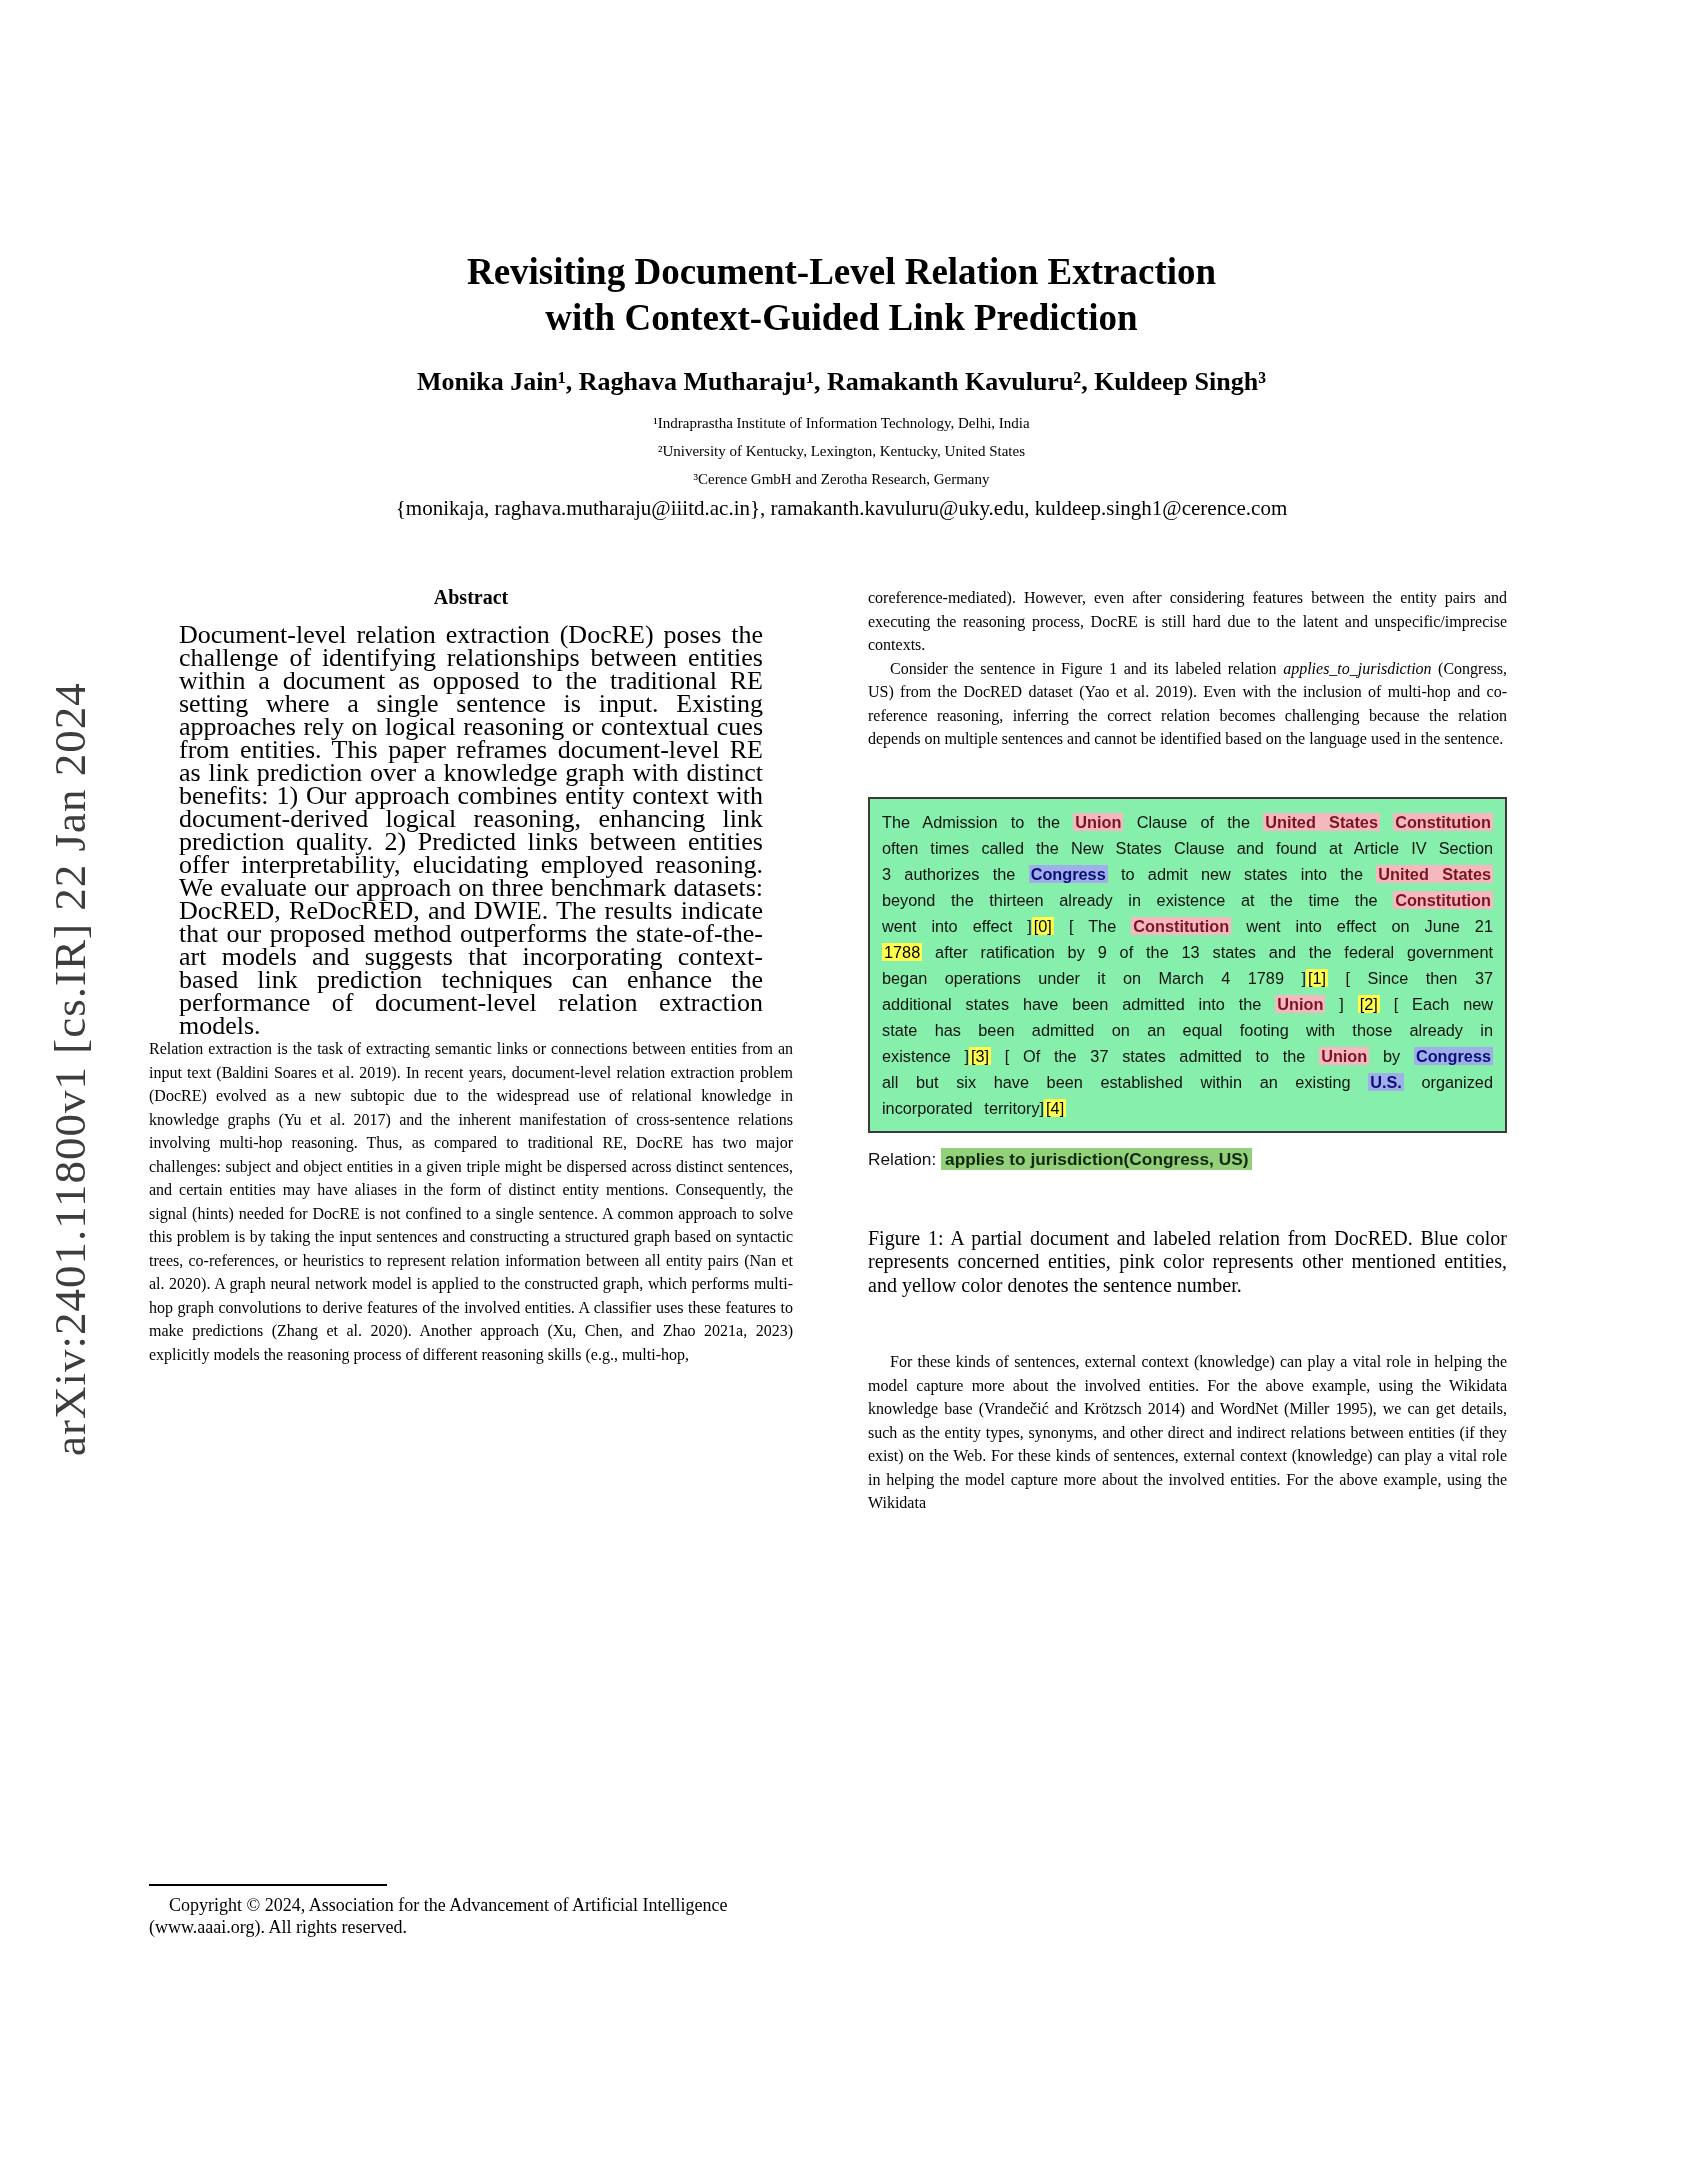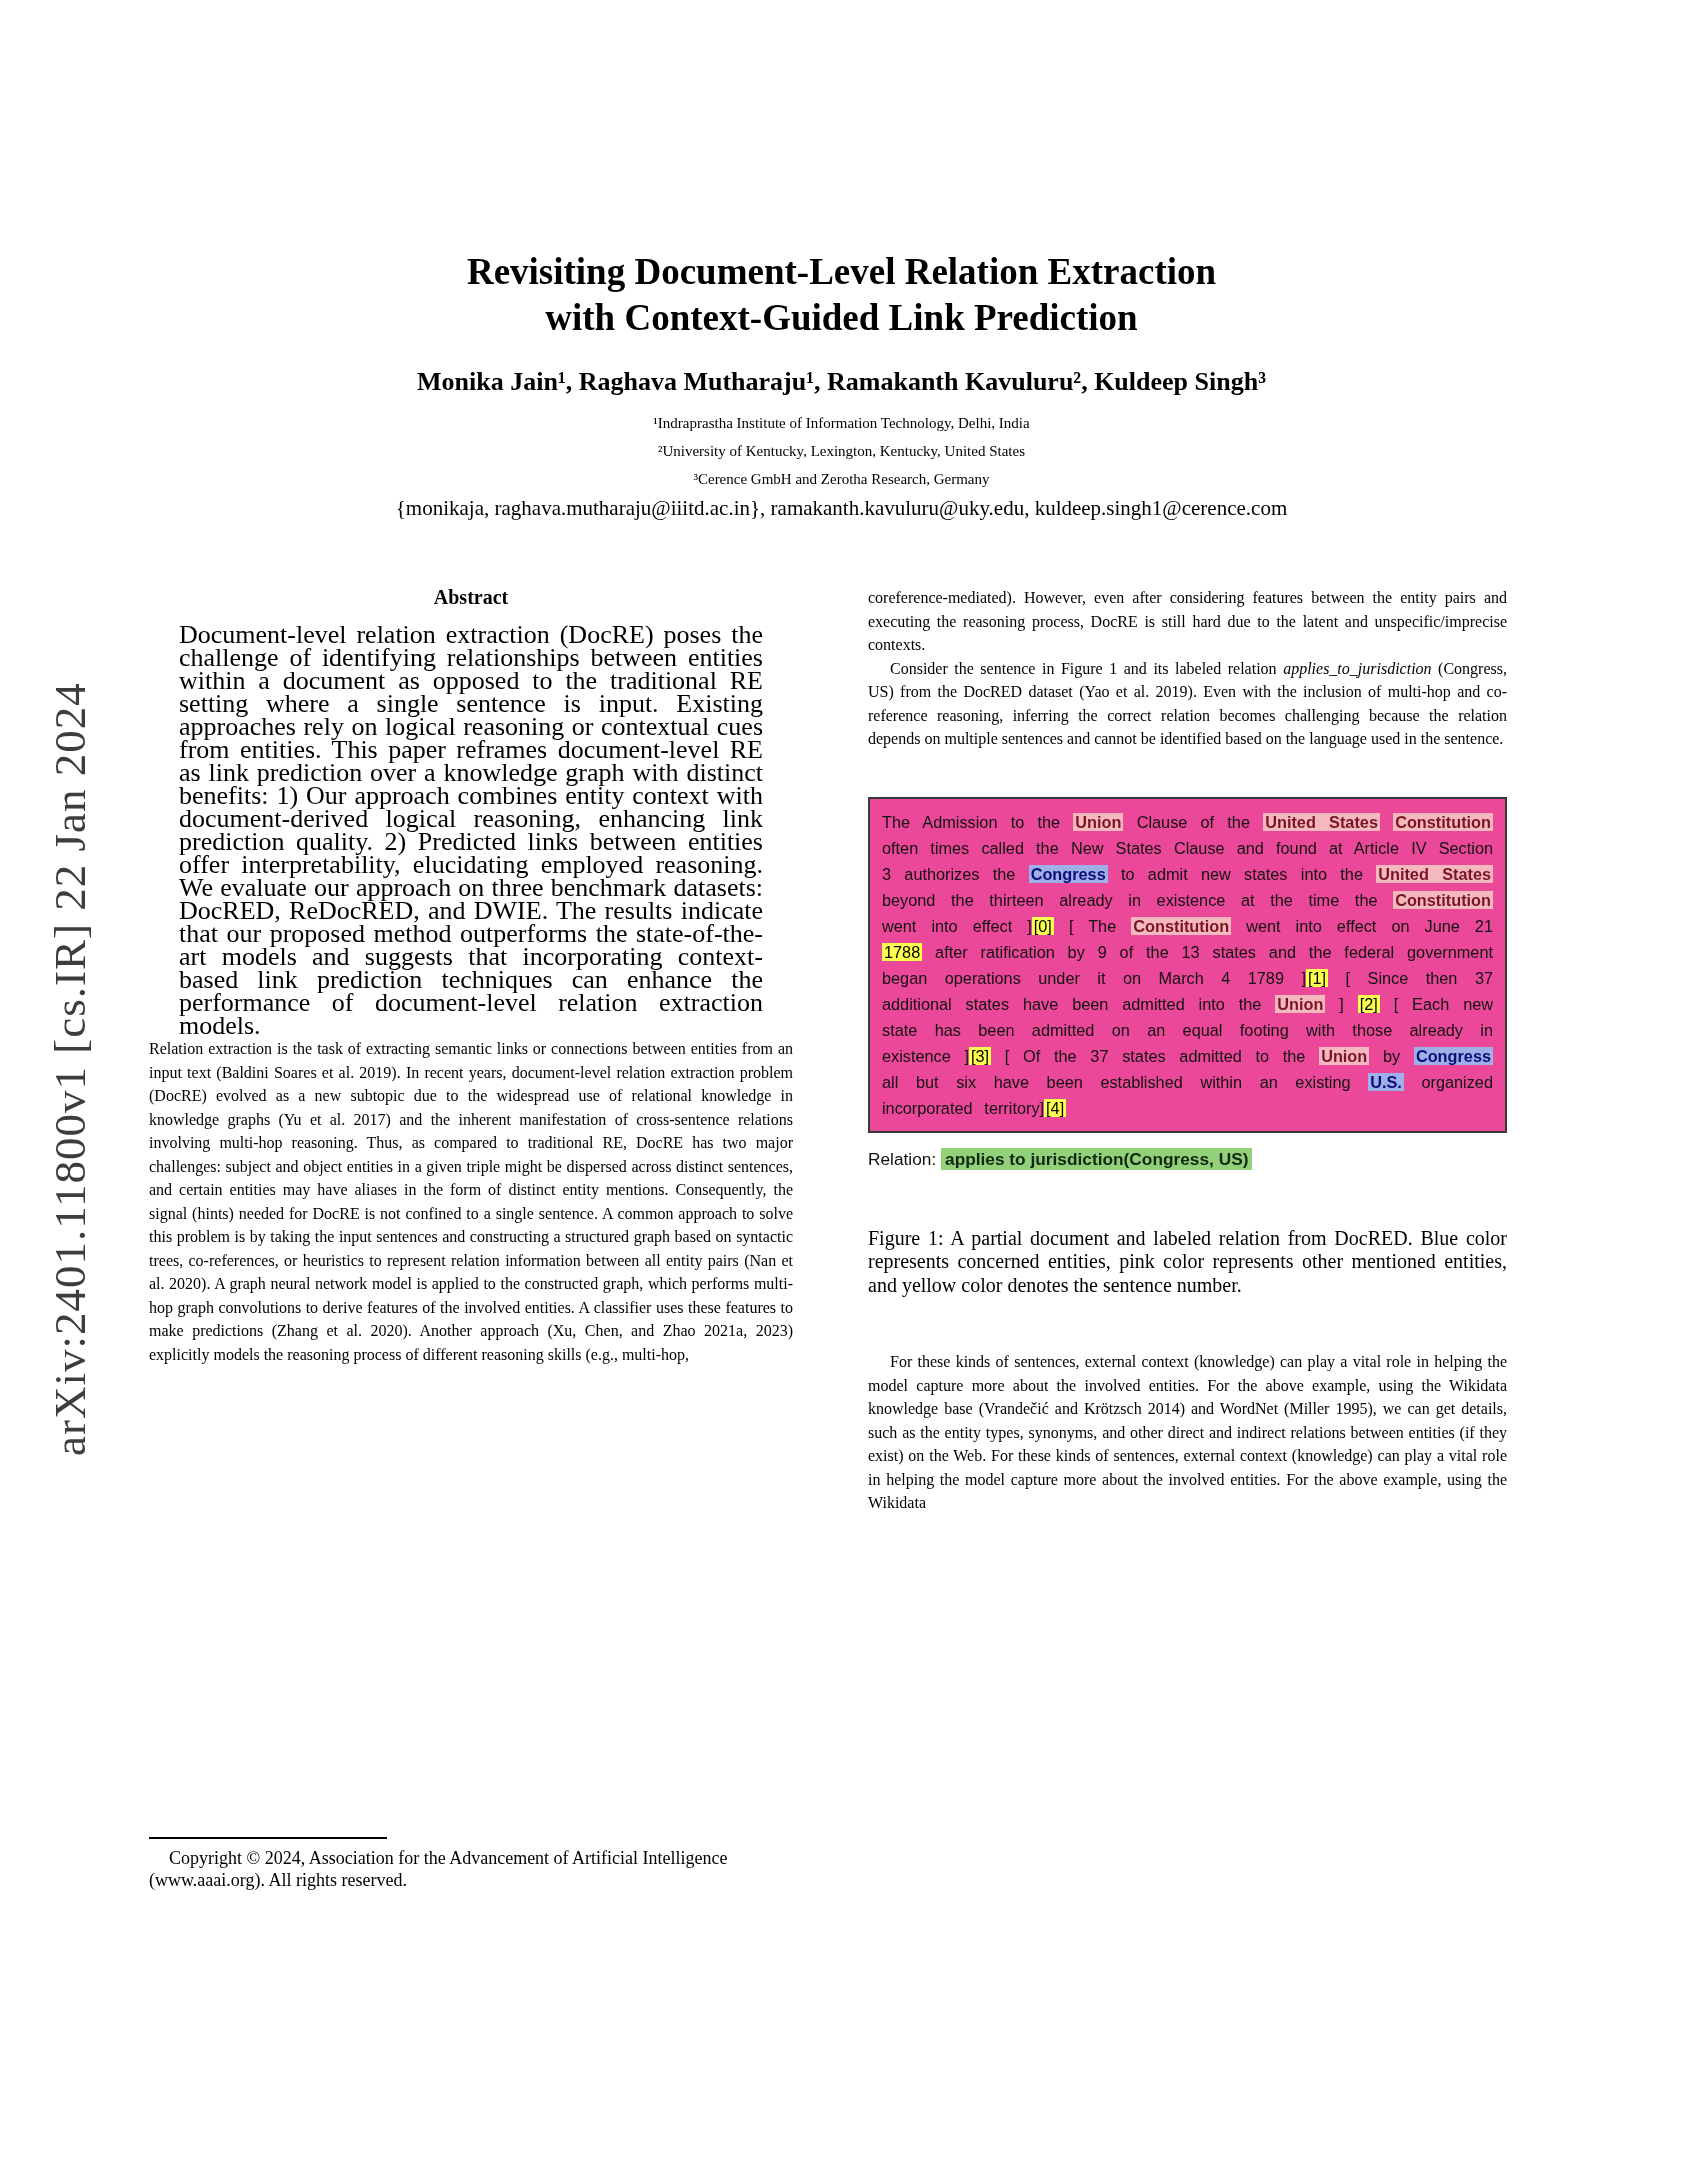--- a/index.html
+++ b/index.html
@@ -86,21 +86,21 @@
     font-size: 27px;
     font-weight: bold;
     margin-top: 32px;
     margin-bottom: 14px;
   }
 
   
   .footnote-block {
     position: absolute;
     left: 149px;
-    top: 1837px;
+    top: 1884px;
     width: 644px;
   }
   .footnote-rule {
     width: 238px;
     border-top: 2px solid #000;
     margin-bottom: 8px;
   }
   .footnote-text {
     font-size: 18px;
     line-height: 22px;
@@ -111,21 +111,21 @@
   .figure-wrapper { margin-top: 46px; }
   .figure-box {
     border: 2px solid #3a3a3a;
     padding: 10px 12px;
     font-family: "Liberation Sans", sans-serif;
     font-size: 16.3px;
     line-height: 26px;
     text-align: justify;
     word-spacing: 0.45em;
     color: #111111;
-    background: #ec4899;
+    background: #86efac;
   }
   .hl { padding: 0 2px; }
   .hl-pink { background: var(--hl-pink); color: #7a1423; font-weight: bold; }
   .hl-blue { background: var(--hl-blue); color: #0d0d7a; font-weight: bold; }
   .hl-yellow { background: var(--hl-yellow); color: #000000; }
   .relation-line {
     margin-top: 16px;
     font-family: "Liberation Sans", sans-serif;
     font-size: 17.3px;
     color: #111111;

